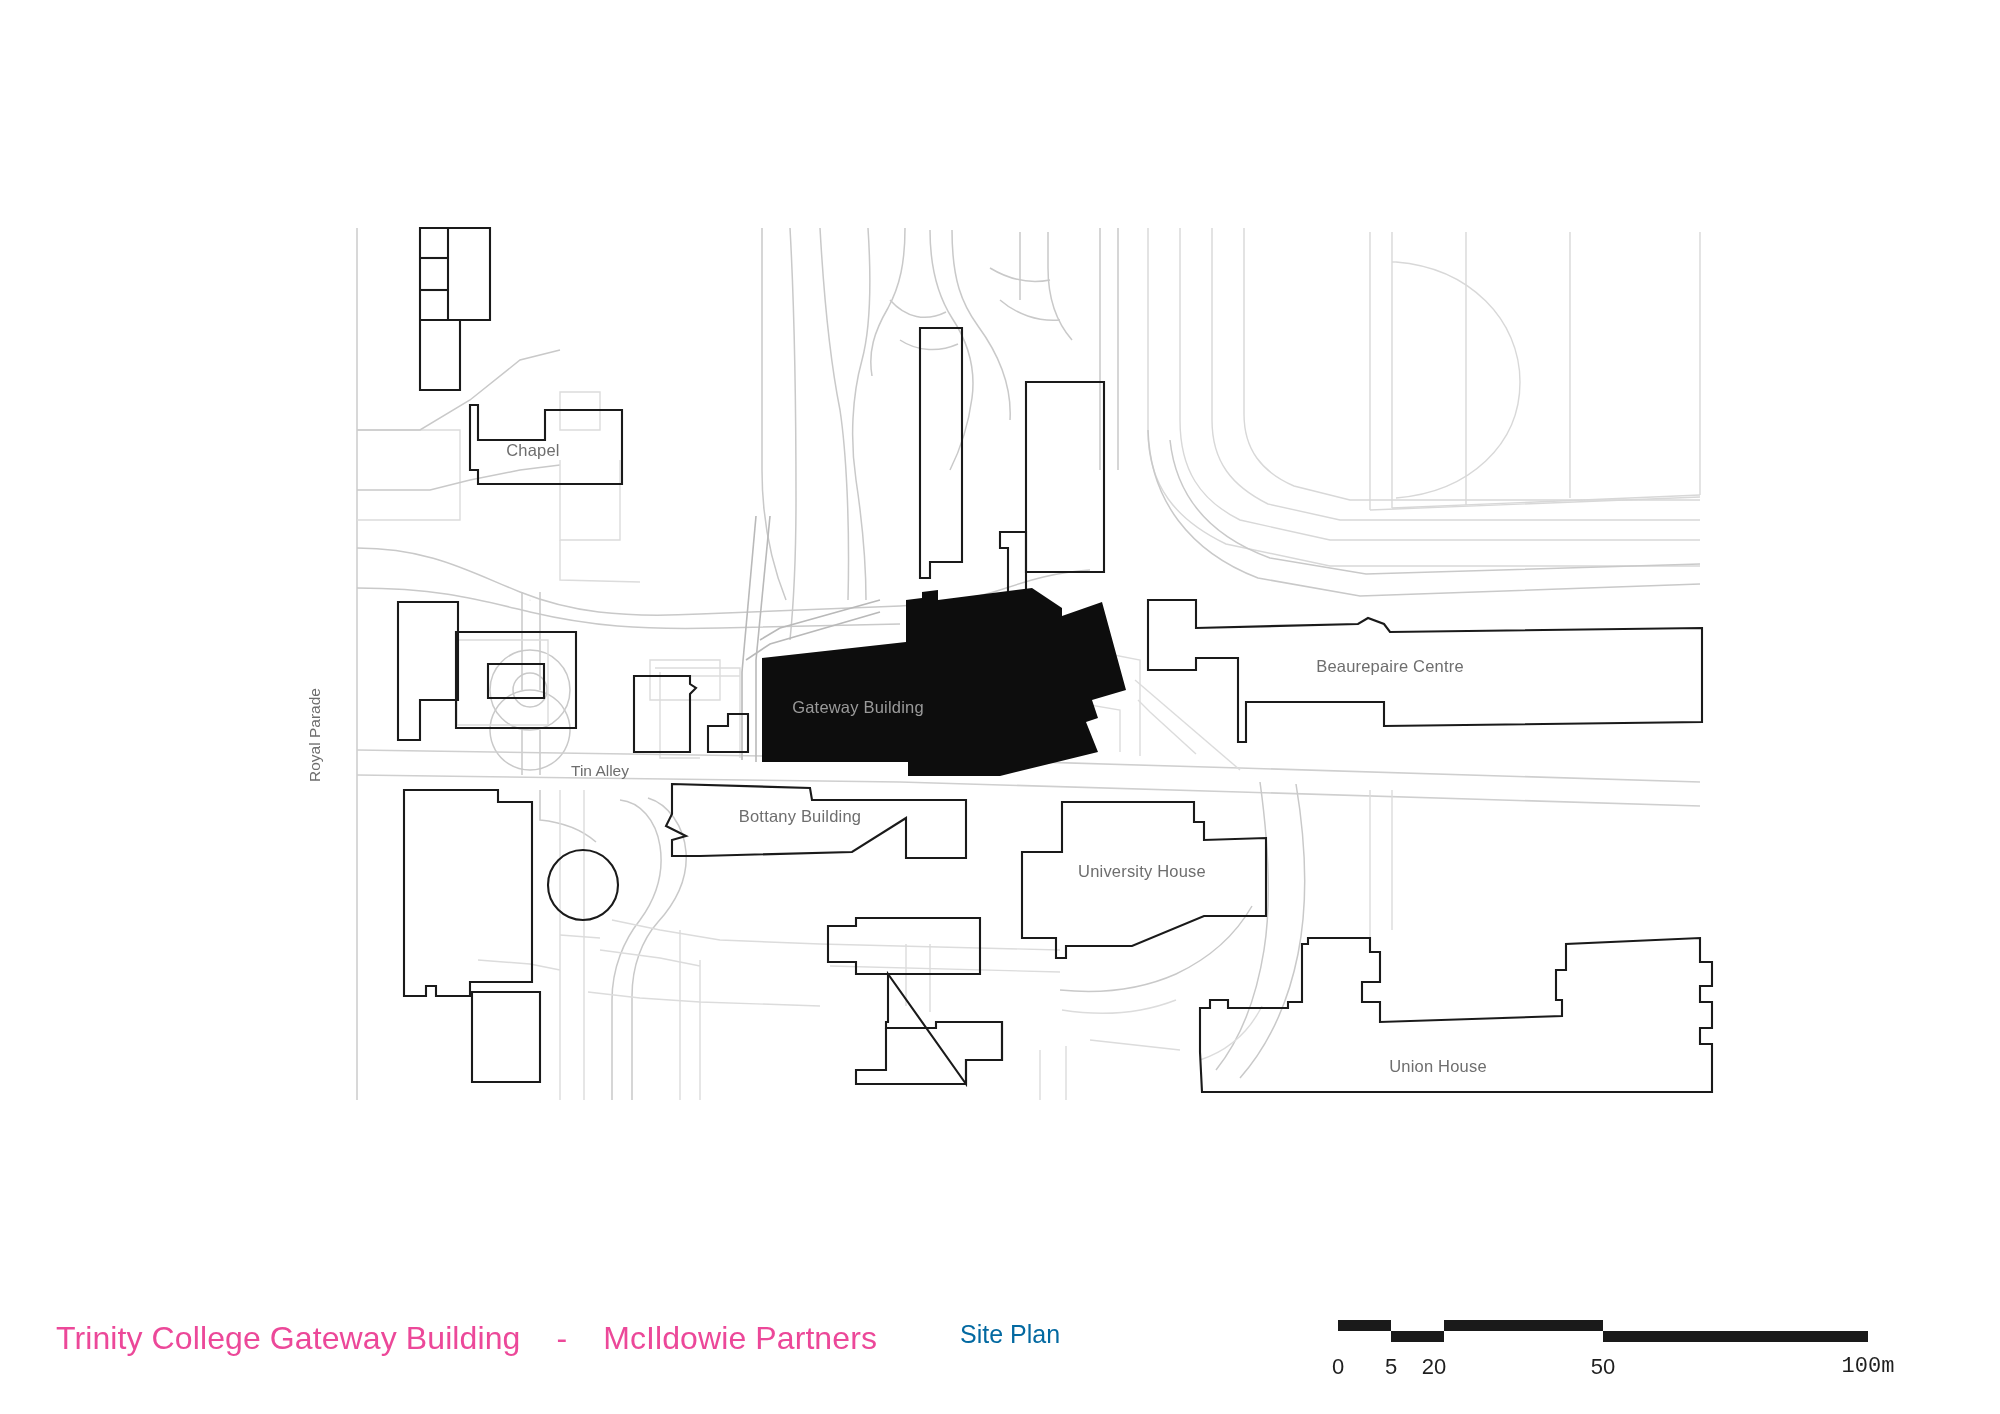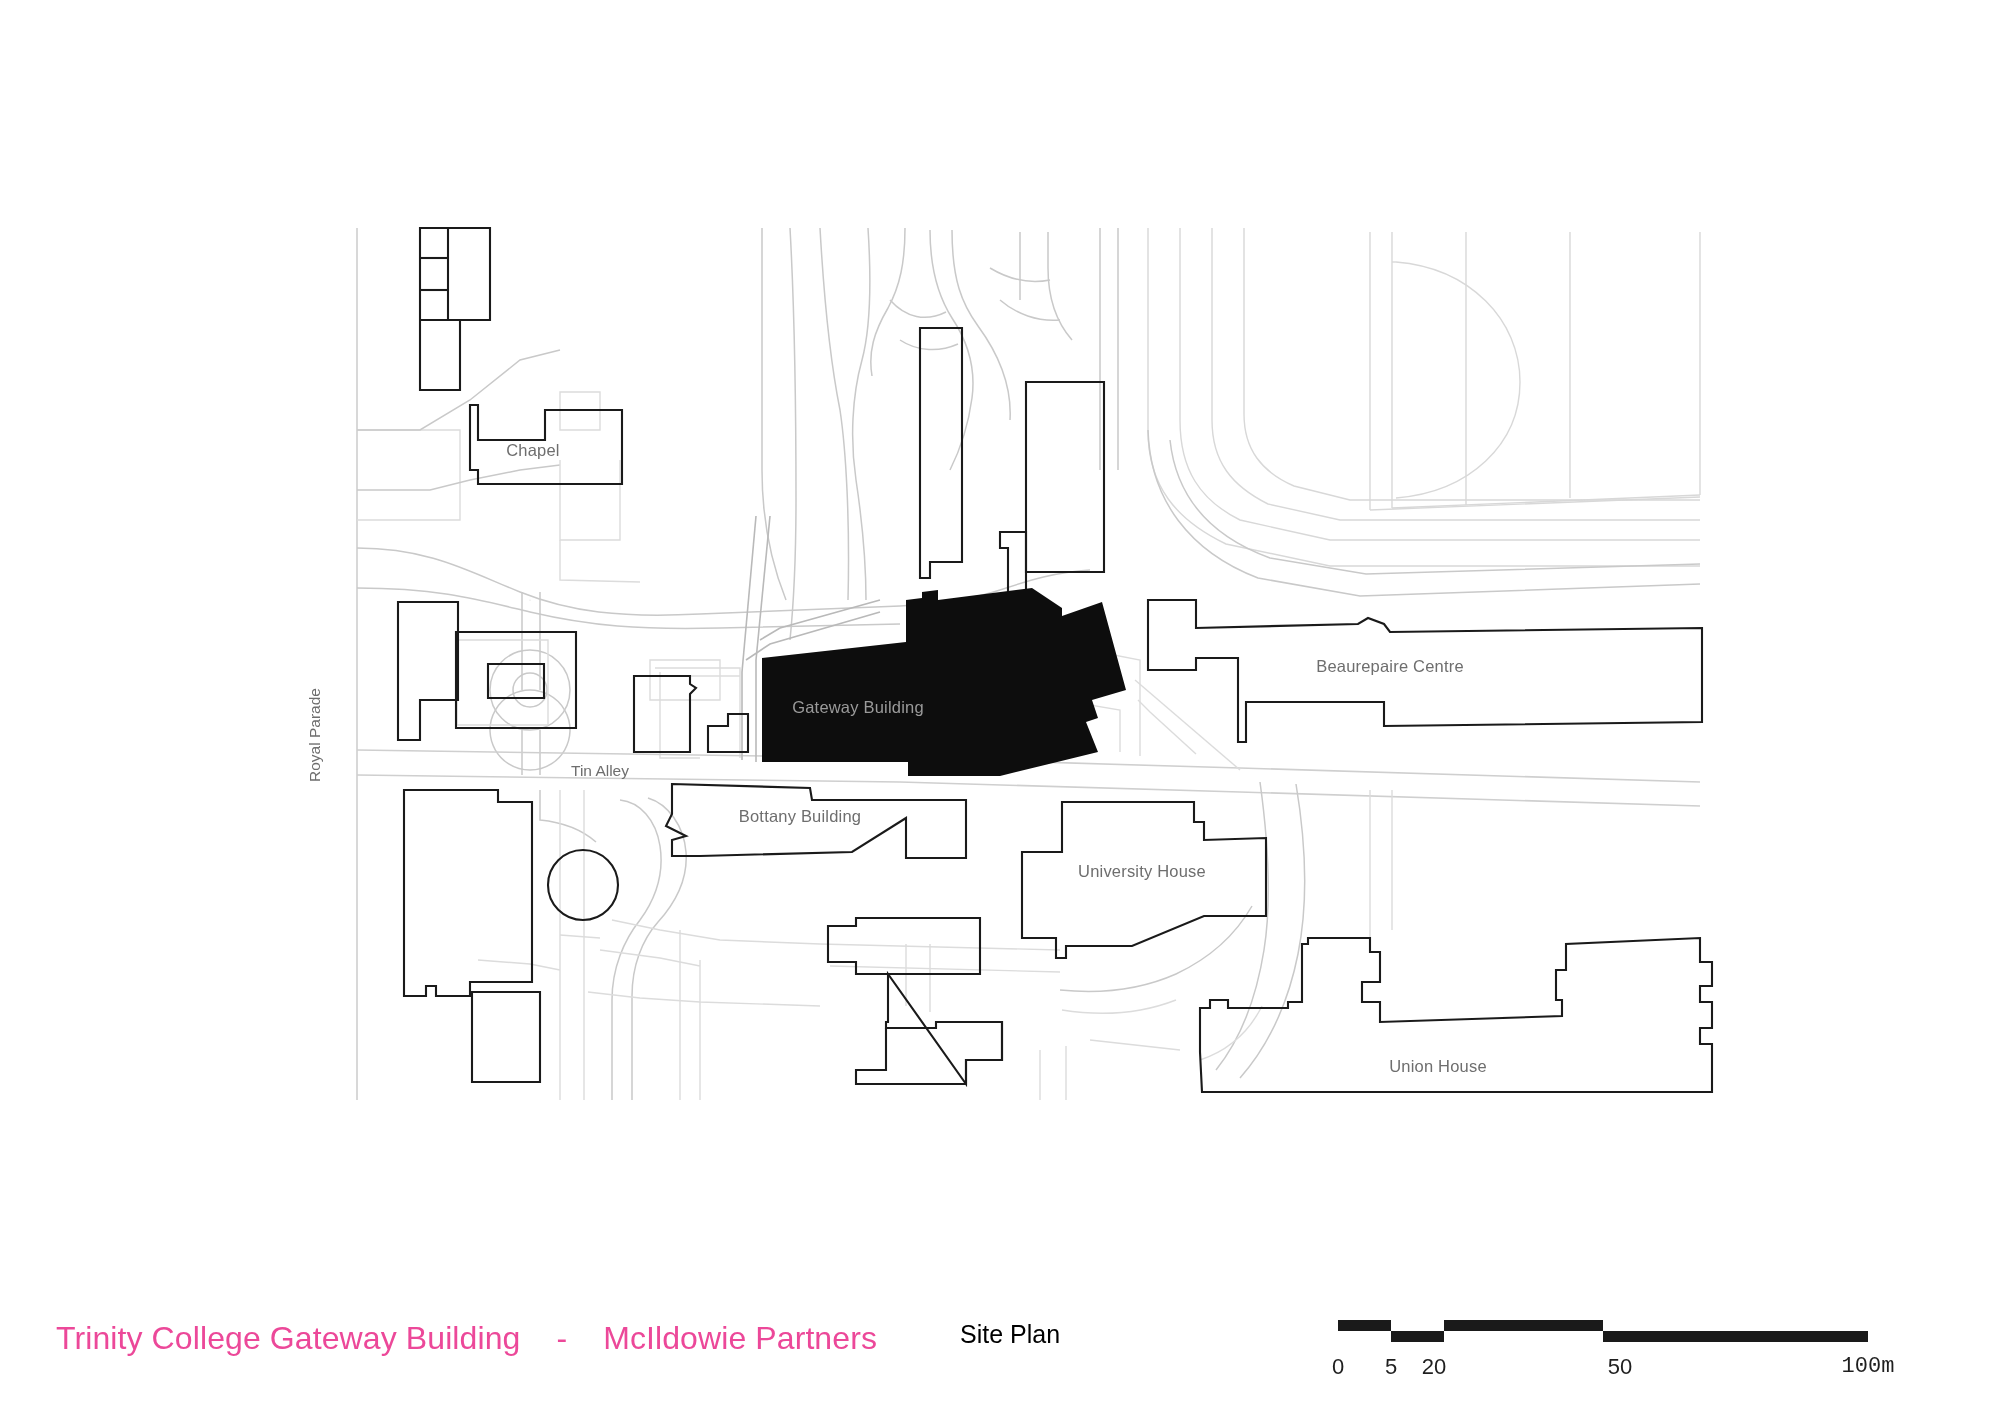--- a/index.html
+++ b/index.html
@@ -95,21 +95,21 @@
     font-size: 32px;
     color: #ec4899;
     white-space: pre;
     letter-spacing: 0.1px;
   }
   #drawing-type {
     position: absolute;
     left: 960px;
     top: 30px;
     font-size: 25px;
-    color: #000000;
+    color: #0369a1;
   }
   
   #scale-bar {
     position: absolute;
     left: 1338px;
     top: 30px;
     width: 530px;
     height: 64px;
   }
   .sb-seg {
@@ -523,19 +523,19 @@
 
       <div class="sb-seg" style="left:53px; top:11px; width:53px; height:11px;"></div>
 
       <div class="sb-seg" style="left:106px; top:0px; width:159px; height:11px;"></div>
 
       <div class="sb-seg" style="left:265px; top:11px; width:265px; height:11px;"></div>
 
       <div class="sb-tick" style="left:0px;">0</div>
       <div class="sb-tick" style="left:53px;">5</div>
       <div class="sb-tick" style="left:96px;">20</div>
-      <div class="sb-tick" style="left:282px;">50</div>
+      <div class="sb-tick" style="left:265px;">50</div>
       <div class="sb-tick" style="left:530px;font-family:Liberation Mono, monospace;">100m</div>
     </div>
 
   </div>
 
 </div>
 
 </body></html>

